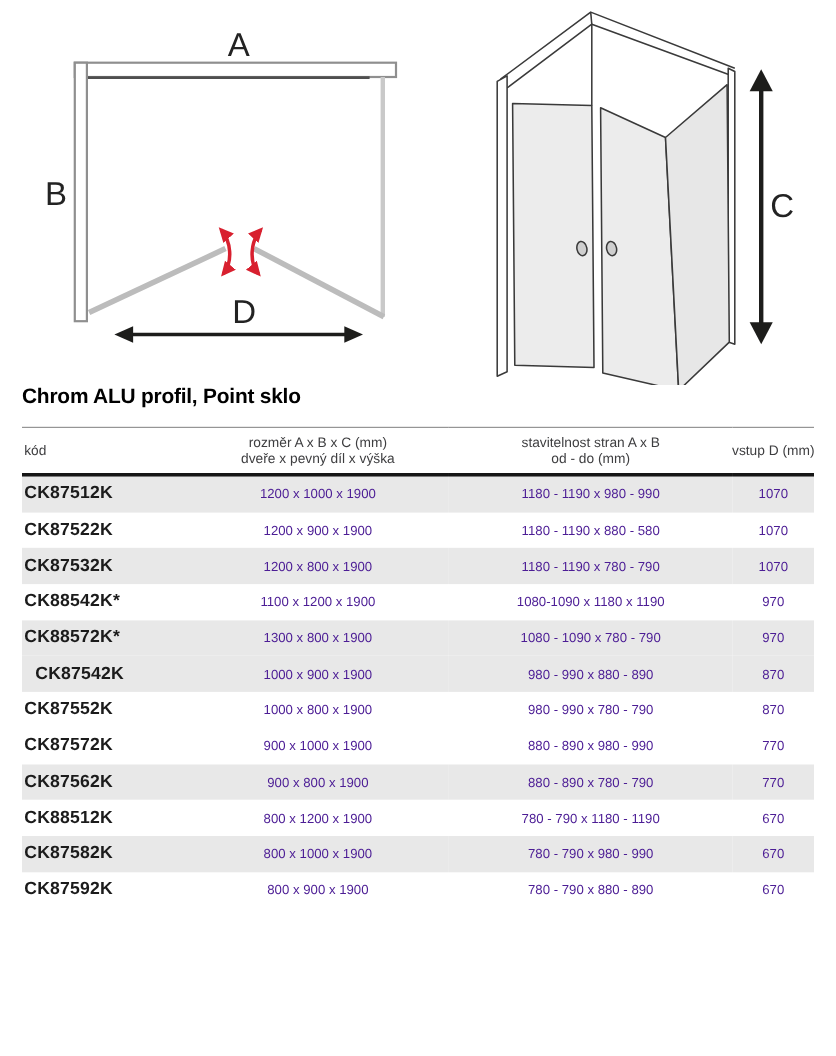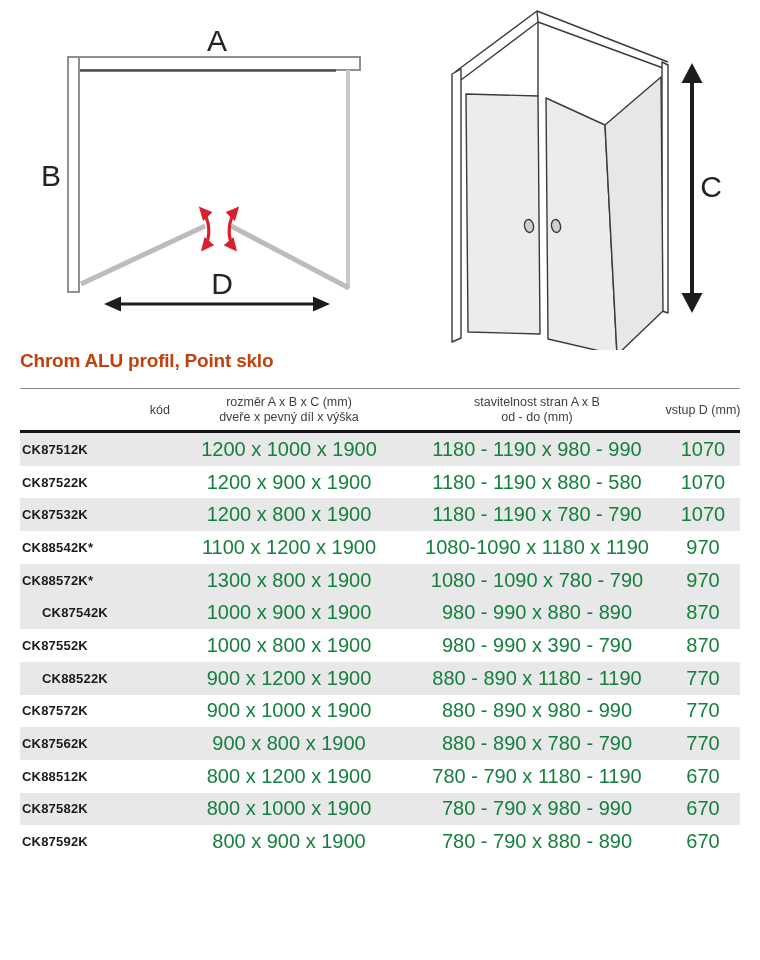--- a/index.html
+++ b/index.html
@@ -1,35 +1,35 @@
 <!DOCTYPE html>
 <html><head>
 <meta charset="utf-8">
 <style>
   html,body{margin:0;padding:0;background:#ffffff;}
   body{width:760px;height:960px;position:relative;overflow:hidden;
        font-family:"Liberation Sans",sans-serif;}
   .diagrams{position:absolute;top:0;left:0;}
   .dim-label{font-family:"Liberation Sans",sans-serif;font-size:30px;fill:#232323;}
   .section-title{position:absolute;top:350px;left:20px;font-size:19px;font-weight:bold;
-       color:#c2410c;letter-spacing:-0.2px;}
+       color:#000000;letter-spacing:-0.2px;}
   table.spec{position:absolute;top:388px;left:20px;width:720px;border-collapse:collapse;
        table-layout:fixed;}
   thead th{border-top:1.5px solid #8a8a8a;border-bottom:3px solid #161616;height:41px;
        font-weight:normal;font-size:12.5px;color:#3e3e40;vertical-align:middle;padding:0;}
-  th.c1{text-align:right;padding-left:2px;margin-top:24px;}
+  th.c1{text-align:left;padding-left:2px;margin-top:24px;}
   th.c2,th.c3{text-align:center;}
   th .hl{line-height:14.5px;text-align:center;}
   th.c4{text-align:center;}
   .hdr-wide{width:130px;margin-left:-28px;text-align:center;white-space:nowrap;}
   tbody td{height:32.7px;padding:0;vertical-align:middle;}
   tbody tr.shaded{background:#e8e8e8;}
-  td.c1{font-weight:bold;font-size:13px;color:#1b1b1b;padding-left:2px;letter-spacing:0.2px;}
-  td.c1.indent{padding-left:22px;margin-top:16px;}
-  td.c2,td.c3,td.c4{text-align:center;font-size:20px;color:#15803d;}
+  td.c1{font-weight:bold;font-size:16px;color:#1b1b1b;padding-left:2px;letter-spacing:0.2px;}
+  td.c1.indent{padding-left:12px;margin-top:16px;}
+  td.c2,td.c3,td.c4{text-align:center;font-size:12px;color:#4c1d95;}
 </style>
 </head>
 <body>
 
 <svg class="diagrams" width="760" height="350" viewBox="0 0 760 350">
   <defs>
     <marker id="redhead" markerWidth="5" markerHeight="5" refX="3.2" refY="2" orient="auto-start-reverse" markerUnits="strokeWidth">
       <path d="M0,0 L4.2,2 L0,4 Z" fill="#d8202f"></path>
     </marker>
   </defs>
@@ -143,28 +143,22 @@
       </tr>
       <tr class="shaded">
         <td class="c1 indent">CK87542K</td>
         <td class="c2">1000 x 900 x 1900</td>
         <td class="c3">980 - 990 x 880 - 890</td>
         <td class="c4">870</td>
       </tr>
       <tr>
         <td class="c1">CK87552K</td>
         <td class="c2">1000 x 800 x 1900</td>
-        <td class="c3">980 - 990 x 390 - 790</td>
+        <td class="c3">980 - 990 x 780 - 790</td>
         <td class="c4">870</td>
-      </tr>
-      <tr class="shaded">
-        <td class="c1 indent">CK88522K</td>
-        <td class="c2">900 x 1200 x 1900</td>
-        <td class="c3">880 - 890 x 1180 - 1190</td>
-        <td class="c4">770</td>
       </tr>
       <tr>
         <td class="c1">CK87572K</td>
         <td class="c2">900 x 1000 x 1900</td>
         <td class="c3">880 - 890 x 980 - 990</td>
         <td class="c4">770</td>
       </tr>
       <tr class="shaded">
         <td class="c1">CK87562K</td>
         <td class="c2">900 x 800 x 1900</td>

